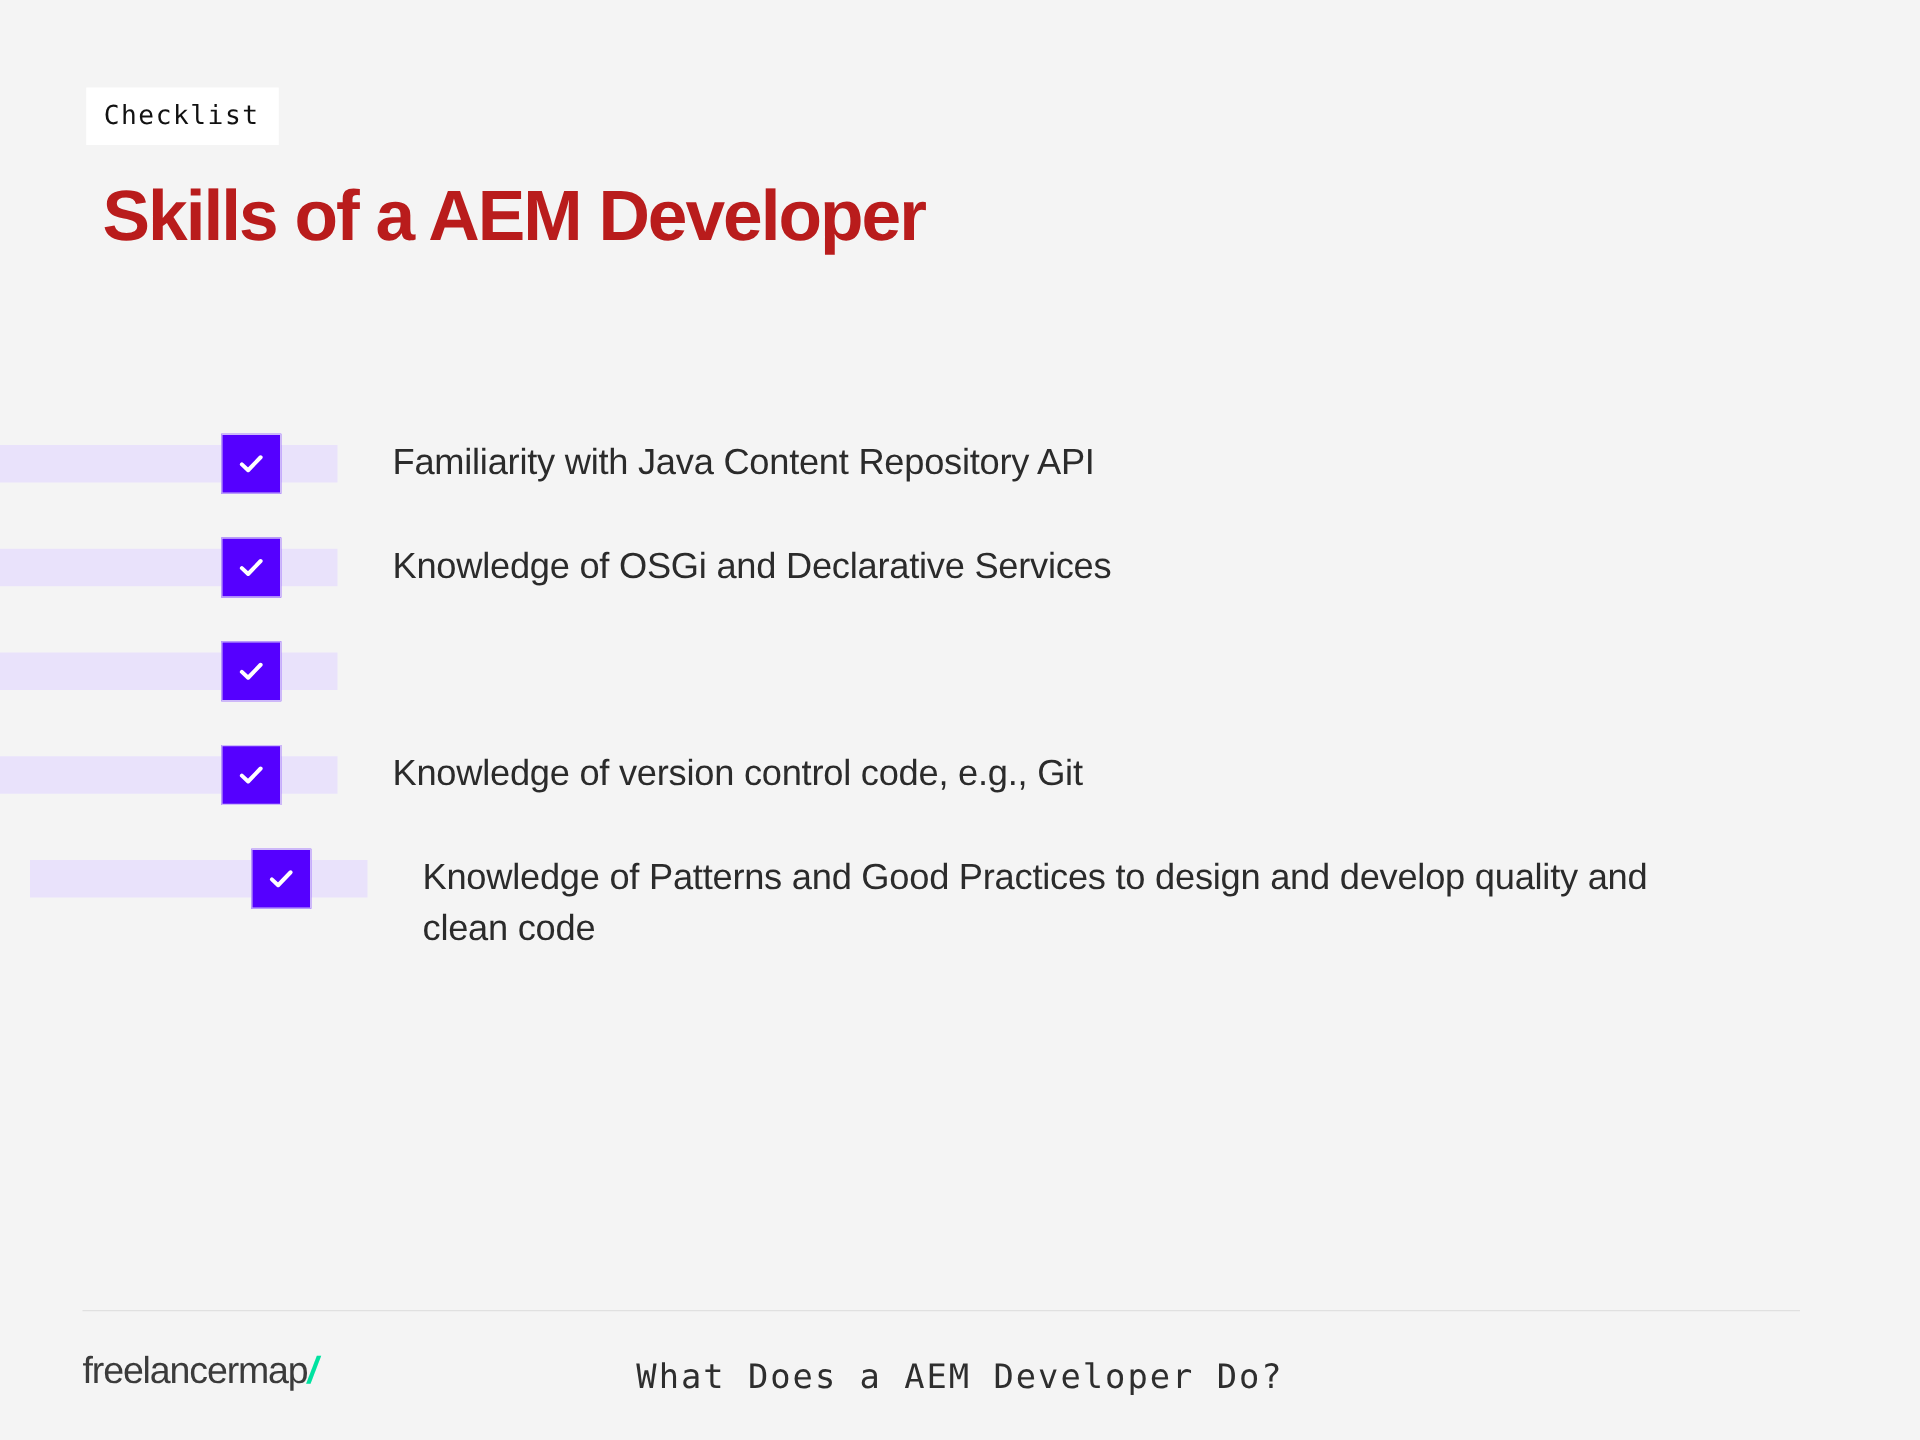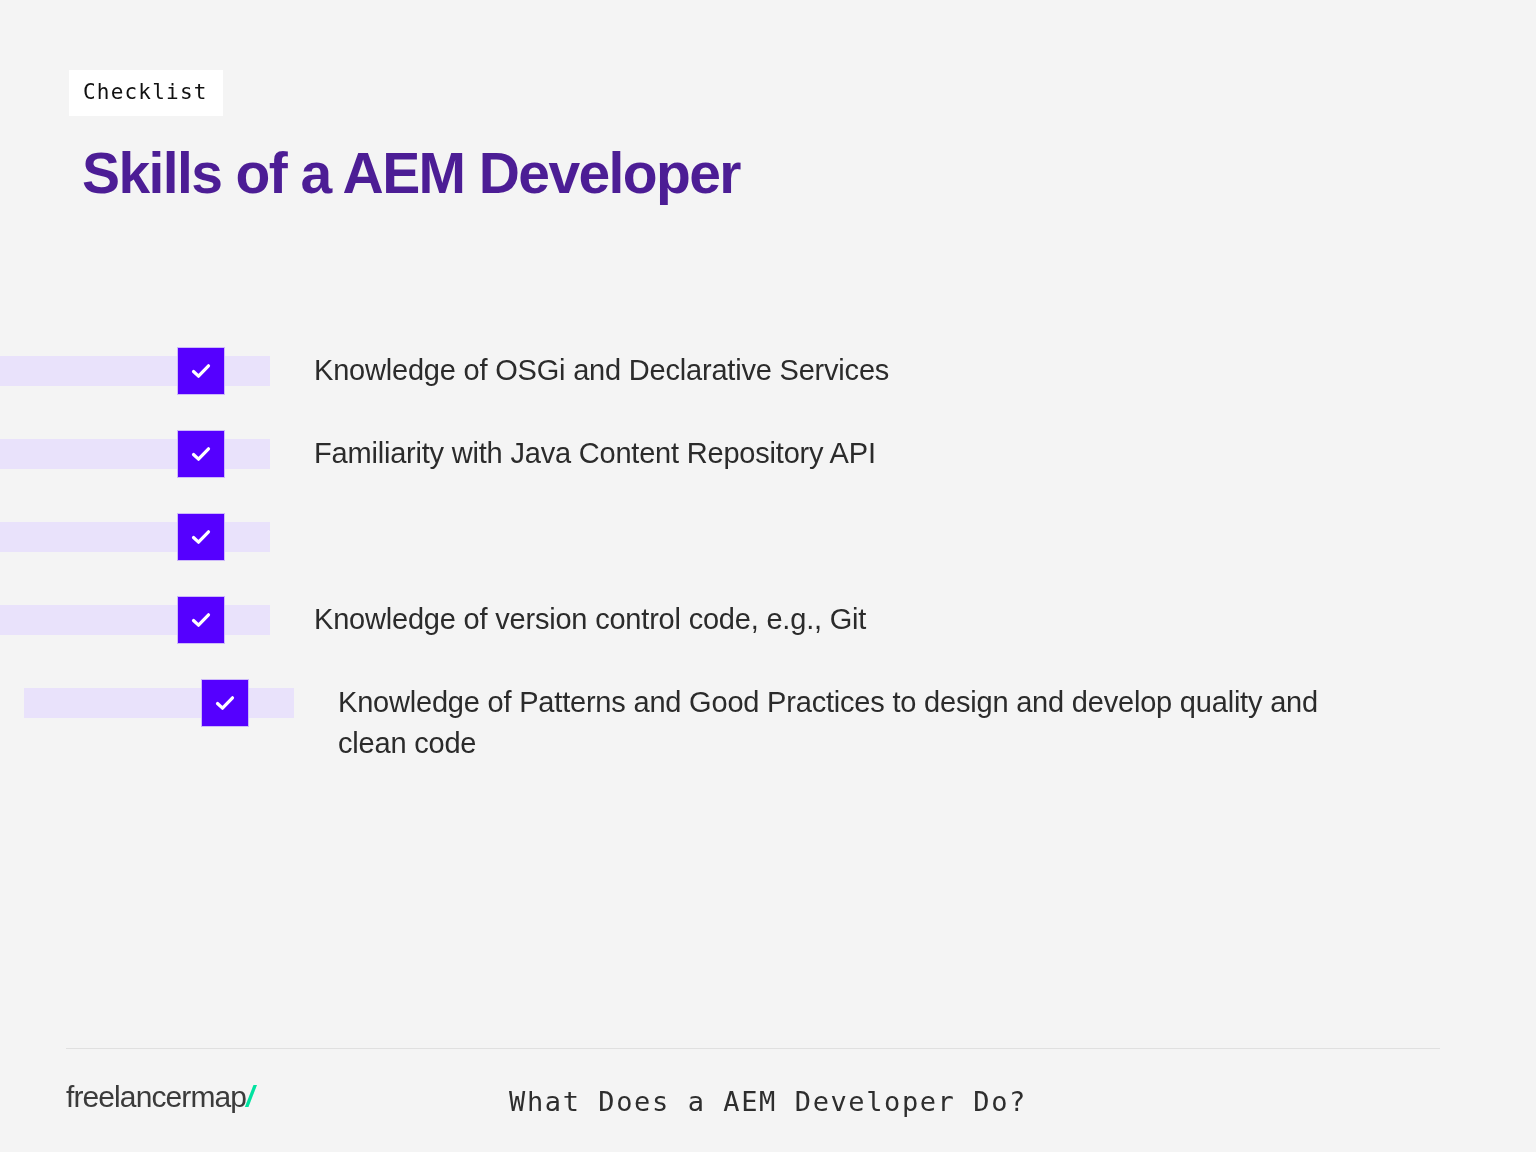--- a/index.html
+++ b/index.html
@@ -34,21 +34,21 @@
   }
   .page-title {
     margin: 12px;
     padding: 0;
     margin-top: 27px;
     margin-left: 13px;
     font-family: "Liberation Sans", sans-serif;
     font-size: 57px;
     font-weight: 700;
     letter-spacing: -1.6px;
-    color: #4c1d95;
+    color: #b91c1c;
     line-height: 1.08;
     white-space: nowrap;
   }
 
   
   .checklist {
     position: absolute;
     left: 0;
     top: 336px;
     width: 1536px;
@@ -158,33 +158,33 @@
 
   <div class="check-row">
     <div class="row-bar"></div>
     <div class="checkbox">
       <span>
         <svg width="24" height="24" viewBox="0 0 24 24" fill="none" stroke="#ffffff" stroke-width="3.2" stroke-linecap="round" stroke-linejoin="round">
           <polyline points="4.5,12.5 9.5,17.2 19.5,6.8"></polyline>
         </svg>
       </span>
     </div>
+    <div class="row-label">Familiarity with Java Content Repository API</div>
+  </div>
+
+  <div class="check-row">
+    <div class="row-bar"></div>
+    <div class="checkbox">
+      <span>
+        <svg width="24" height="24" viewBox="0 0 24 24" fill="none" stroke="#ffffff" stroke-width="3.2" stroke-linecap="round" stroke-linejoin="round">
+          <polyline points="4.5,12.5 9.5,17.2 19.5,6.8"></polyline>
+        </svg>
+      </span>
+    </div>
     <div class="row-label">Knowledge of OSGi and Declarative Services</div>
-  </div>
-
-  <div class="check-row">
-    <div class="row-bar"></div>
-    <div class="checkbox">
-      <span>
-        <svg width="24" height="24" viewBox="0 0 24 24" fill="none" stroke="#ffffff" stroke-width="3.2" stroke-linecap="round" stroke-linejoin="round">
-          <polyline points="4.5,12.5 9.5,17.2 19.5,6.8"></polyline>
-        </svg>
-      </span>
-    </div>
-    <div class="row-label">Familiarity with Java Content Repository API</div>
   </div>
 
   <div class="check-row">
     <div class="row-bar"></div>
     <div class="checkbox">
       <span>
         <svg width="24" height="24" viewBox="0 0 24 24" fill="none" stroke="#ffffff" stroke-width="3.2" stroke-linecap="round" stroke-linejoin="round">
           <polyline points="4.5,12.5 9.5,17.2 19.5,6.8"></polyline>
         </svg>
       </span>

